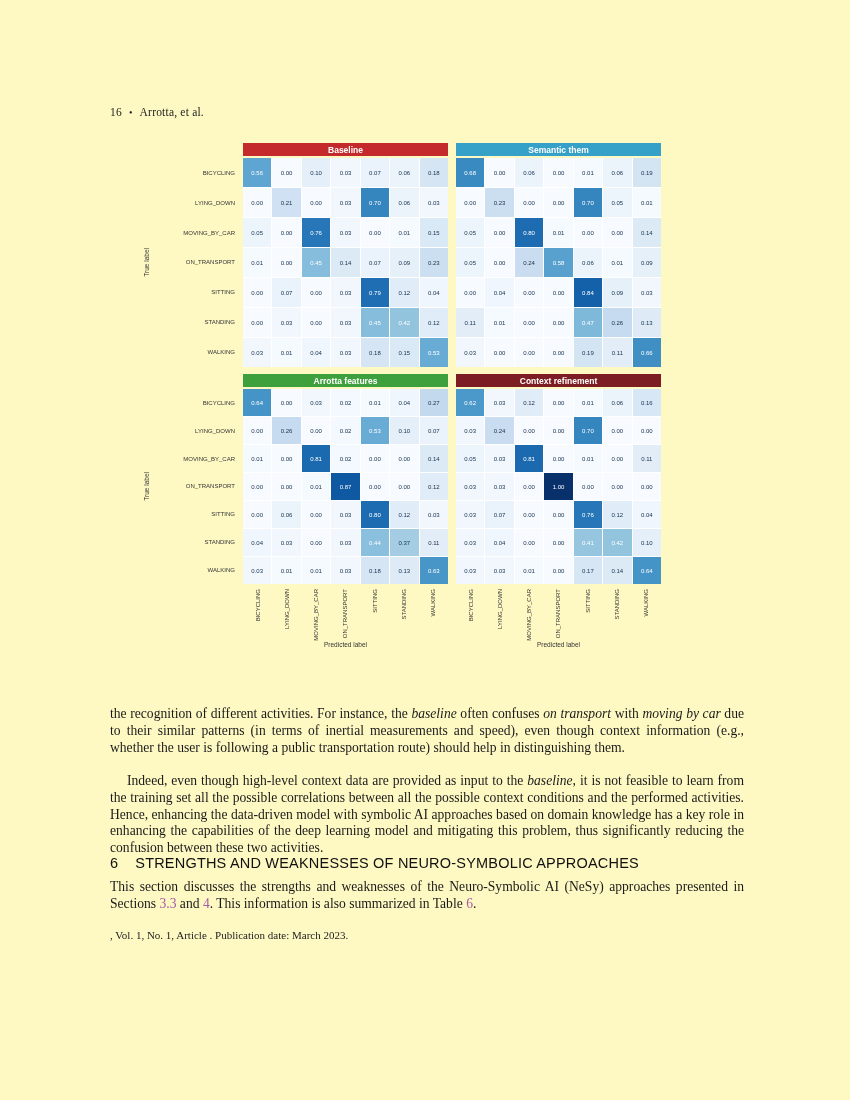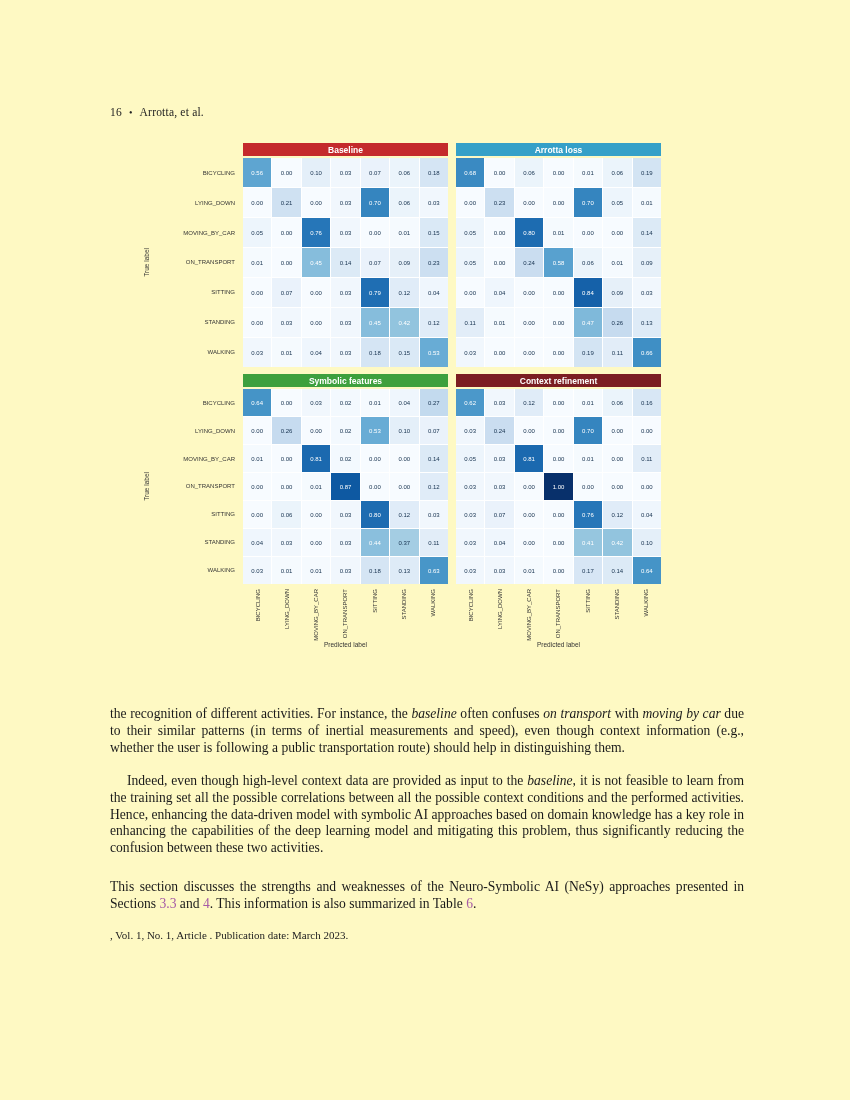--- a/index.html
+++ b/index.html
@@ -88,22 +88,22 @@
 
 <div class="page">
 
   <div class="running-head">
     <span>16</span><span class="bullet">•</span><span>Arrotta, et al.</span>
   </div>
 
   <div>
 
     <div class="mtitle" style="left: 243px; top: 143px; background: rgb(196, 42, 44);">Baseline</div>
-    <div class="mtitle" style="left: 456px; top: 143px; background: rgb(53, 160, 200);">Arrotta loss</div>
-    <div class="mtitle" style="left: 243px; top: 374px; background: rgb(61, 160, 61);">Symbolic features</div>
+    <div class="mtitle" style="left: 456px; top: 143px; background: rgb(53, 160, 200);">Semantic them</div>
+    <div class="mtitle" style="left: 243px; top: 374px; background: rgb(61, 160, 61);">Arrotta features</div>
     <div class="mtitle" style="left: 456px; top: 374px; background: rgb(123, 29, 34);">Context refinement</div>
 
     <div class="mgrid" style="left:243px; top:158px; grid-auto-rows:29px;">
         <div class="mcell" style="background: rgb(94, 165, 209); color: rgb(255, 255, 255);">0.56</div>
         <div class="mcell" style="background: rgb(247, 251, 255); color: rgb(22, 50, 79);">0.00</div>
         <div class="mcell" style="background: rgb(228, 239, 249); color: rgb(22, 50, 79);">0.10</div>
         <div class="mcell" style="background: rgb(241, 247, 253); color: rgb(22, 50, 79);">0.03</div>
         <div class="mcell" style="background: rgb(234, 242, 251); color: rgb(22, 50, 79);">0.07</div>
         <div class="mcell" style="background: rgb(235, 244, 251); color: rgb(22, 50, 79);">0.06</div>
         <div class="mcell" style="background: rgb(213, 229, 244); color: rgb(22, 50, 79);">0.18</div>
@@ -378,18 +378,21 @@
       </div>
 
     <div class="pred-label" style="left:243px; top:641px;">Predicted label</div>
     <div class="pred-label" style="left:456px; top:641px;">Predicted label</div>
   </div>
 
 
   <div class="bodytext p1"><span>the recognition of different activities. For instance, the </span><span style="font-style: italic;">baseline</span><span> often confuses </span><span style="font-style: italic;">on transport</span><span> with </span><span style="font-style: italic;">moving by car</span><span> due to their similar patterns (in terms of inertial measurements and speed), even though context information (e.g., whether the user is following a public transportation route) should help in distinguishing them.</span></div>
   <div class="bodytext p2"><span>Indeed, even though high-level context data are provided as input to the </span><span style="font-style: italic;">baseline</span><span>, it is not feasible to learn from the training set all the possible correlations between all the possible context conditions and the performed activities. Hence, enhancing the data-driven model with symbolic AI approaches based on domain knowledge has a key role in enhancing the capabilities of the deep learning model and mitigating this problem, thus significantly reducing the confusion between these two activities.</span></div>
 
+  <div class="section-head">
+    <span class="num">6</span><span>STRENGTHS AND WEAKNESSES OF NEURO-SYMBOLIC APPROACHES</span>
+  </div>
 
   <div class="bodytext p3"><span>This section discusses the strengths and weaknesses of the Neuro-Symbolic AI (NeSy) approaches presented in Sections </span><span style="color: rgb(166, 91, 166);">3.3</span><span> and </span><span style="color: rgb(166, 91, 166);">4</span><span>. This information is also summarized in Table </span><span style="color: rgb(166, 91, 166);">6</span><span>.</span></div>
 
   <div class="footer-line">, Vol. 1, No. 1, Article . Publication date: March 2023.</div>
 
 </div>
 
 </body></html>

